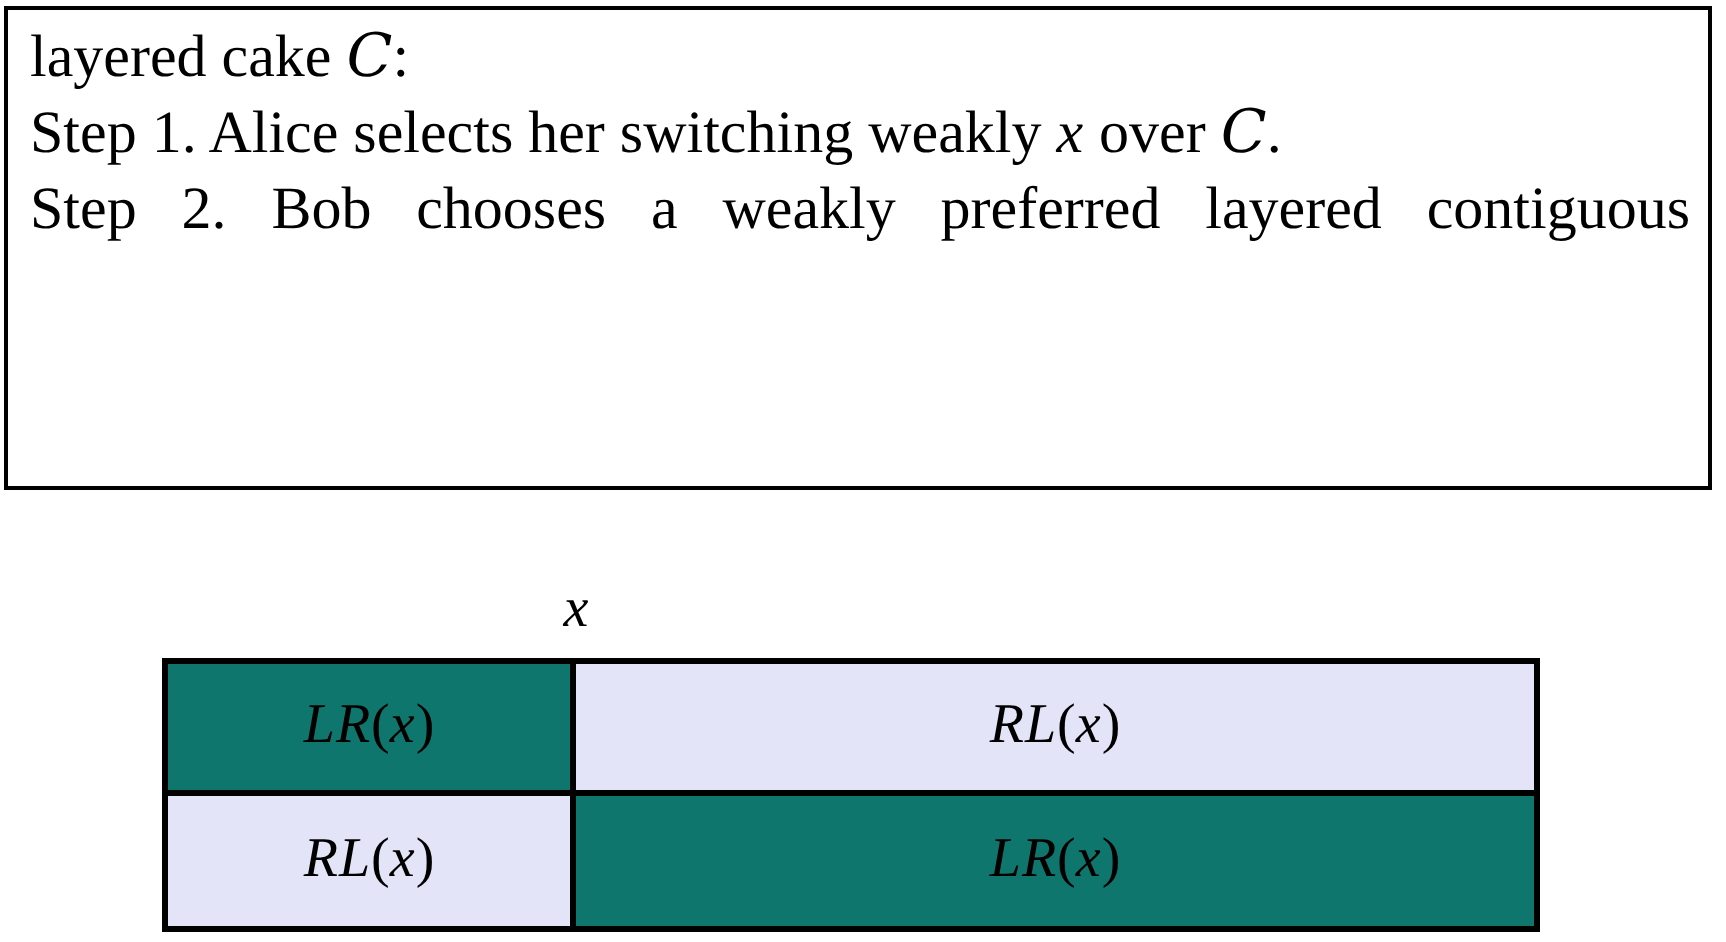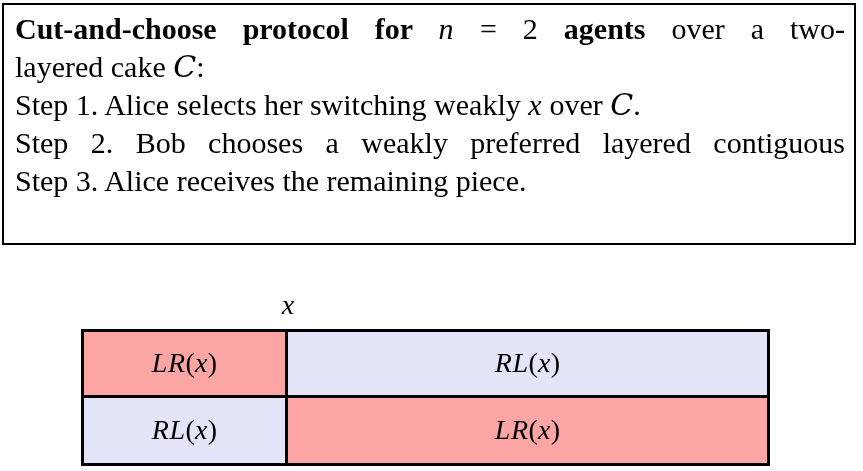--- a/index.html
+++ b/index.html
@@ -46,21 +46,21 @@
     border: 3px solid #000000;
     background: #ffffff;
     display: grid;
     grid-template-columns: 204px 1fr;
     grid-template-rows: 1fr 1fr;
   }
   .cake-cell {
     display: flex;
     align-items: center;
     justify-content: center;
-    background: #fca5a5;
+    background: #0f766e;
   }
   .cake-cell.col-0 { border-right: 3px solid #000000; }
   .cake-cell.row-0 { border-bottom: 3px solid #000000; }
   .cell-label {
     font-size: 28px;
     line-height: 1;
   }
   .cell-label .mvar   { font-style: italic; letter-spacing: 0.5px; }
   .cell-label .mroman { font-style: normal; }
 
@@ -72,25 +72,23 @@
     font-style: italic;
     line-height: 1;
   }
 </style>
 </head>
 <body>
 
 <div id="figure-root">
 
   <div class="protocol-box">
-    <div class="protocol-line justify-line"><span class="seg-bold">Cut-and-choose protocol for </span><span class="seg-mathit">n</span><span class="seg-roman"> = 2 </span><span class="seg-bold">agents</span><span class="seg-roman"> over a two-</span></div>
     <div class="protocol-line"><span class="seg-roman">layered cake </span><span class="seg-cal">C</span><span class="seg-roman">:</span></div>
     <div class="protocol-line"><span class="seg-italic">Step 1.</span><span class="seg-roman"> Alice selects her switching weakly </span><span class="seg-mathit">x</span><span class="seg-roman"> over </span><span class="seg-cal">C</span><span class="seg-roman">.</span></div>
     <div class="protocol-line justify-line"><span class="seg-italic">Step 2.</span><span class="seg-roman"> Bob chooses a weakly preferred layered contiguous</span></div>
-    <div class="protocol-line"><span class="seg-italic">Step 3.</span><span class="seg-roman"> Alice receives the remaining piece.</span></div>
   </div>
 
   <div class="cut-label"><span class="mvar">x</span></div>
 
   <div class="cake-diagram">
     <div class="cake-cell row-0 col-0">
       <span class="cell-label"><span class="mvar">L</span><span class="mvar">R</span><span class="mroman">(</span><span class="mvar">x</span><span class="mroman">)</span></span>
     </div>
     <div class="cake-cell row-0 col-1" style="background: rgb(228, 228, 248);">
       <span class="cell-label"><span class="mvar">R</span><span class="mvar">L</span><span class="mroman">(</span><span class="mvar">x</span><span class="mroman">)</span></span>

